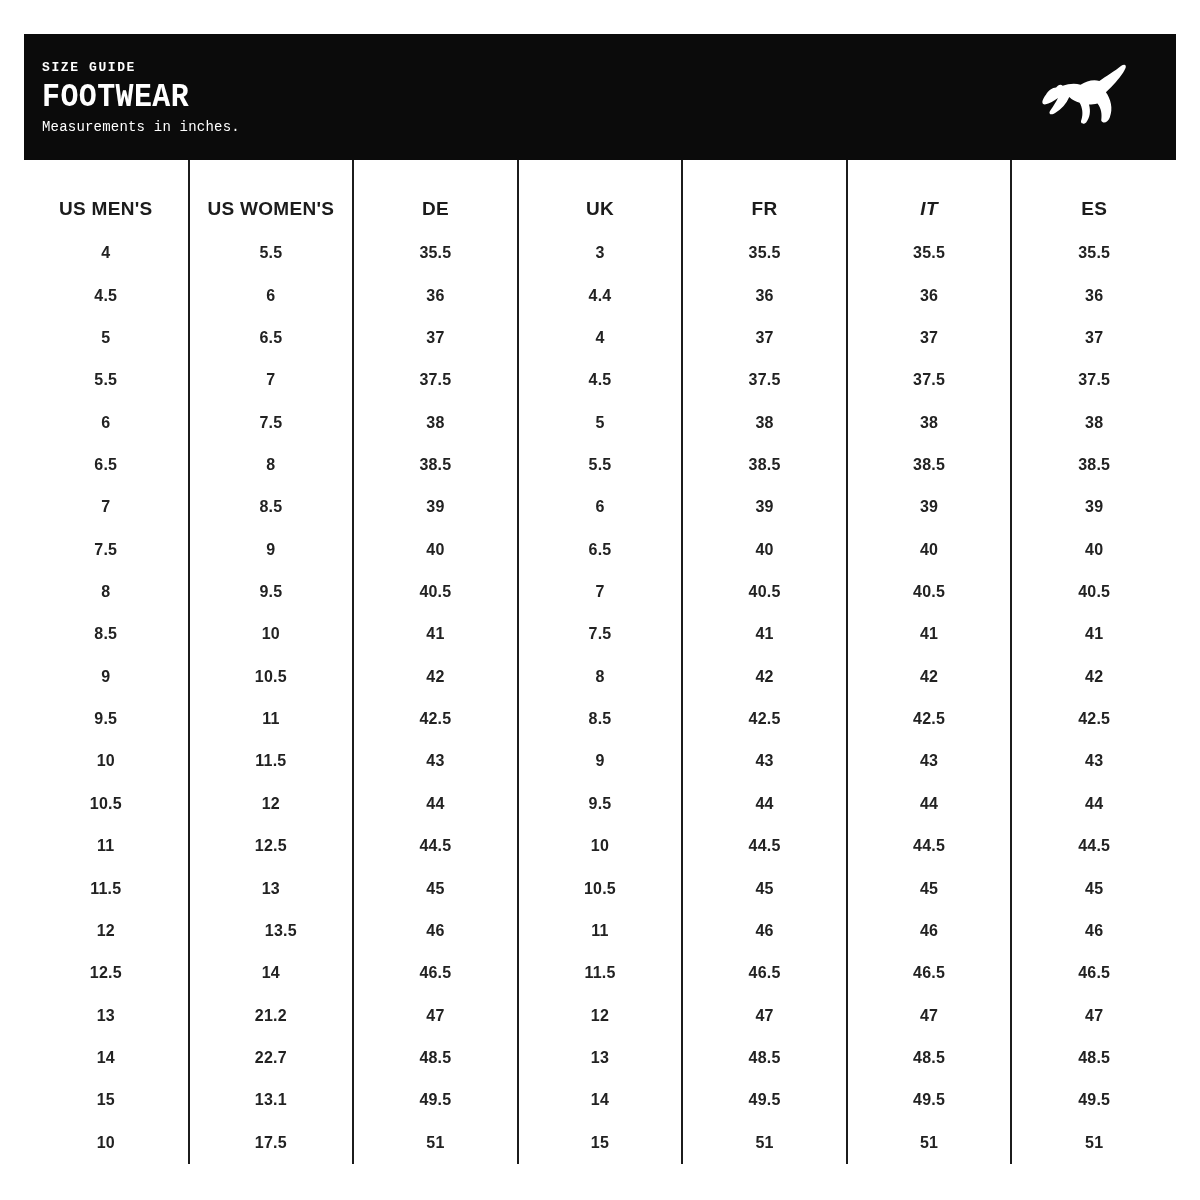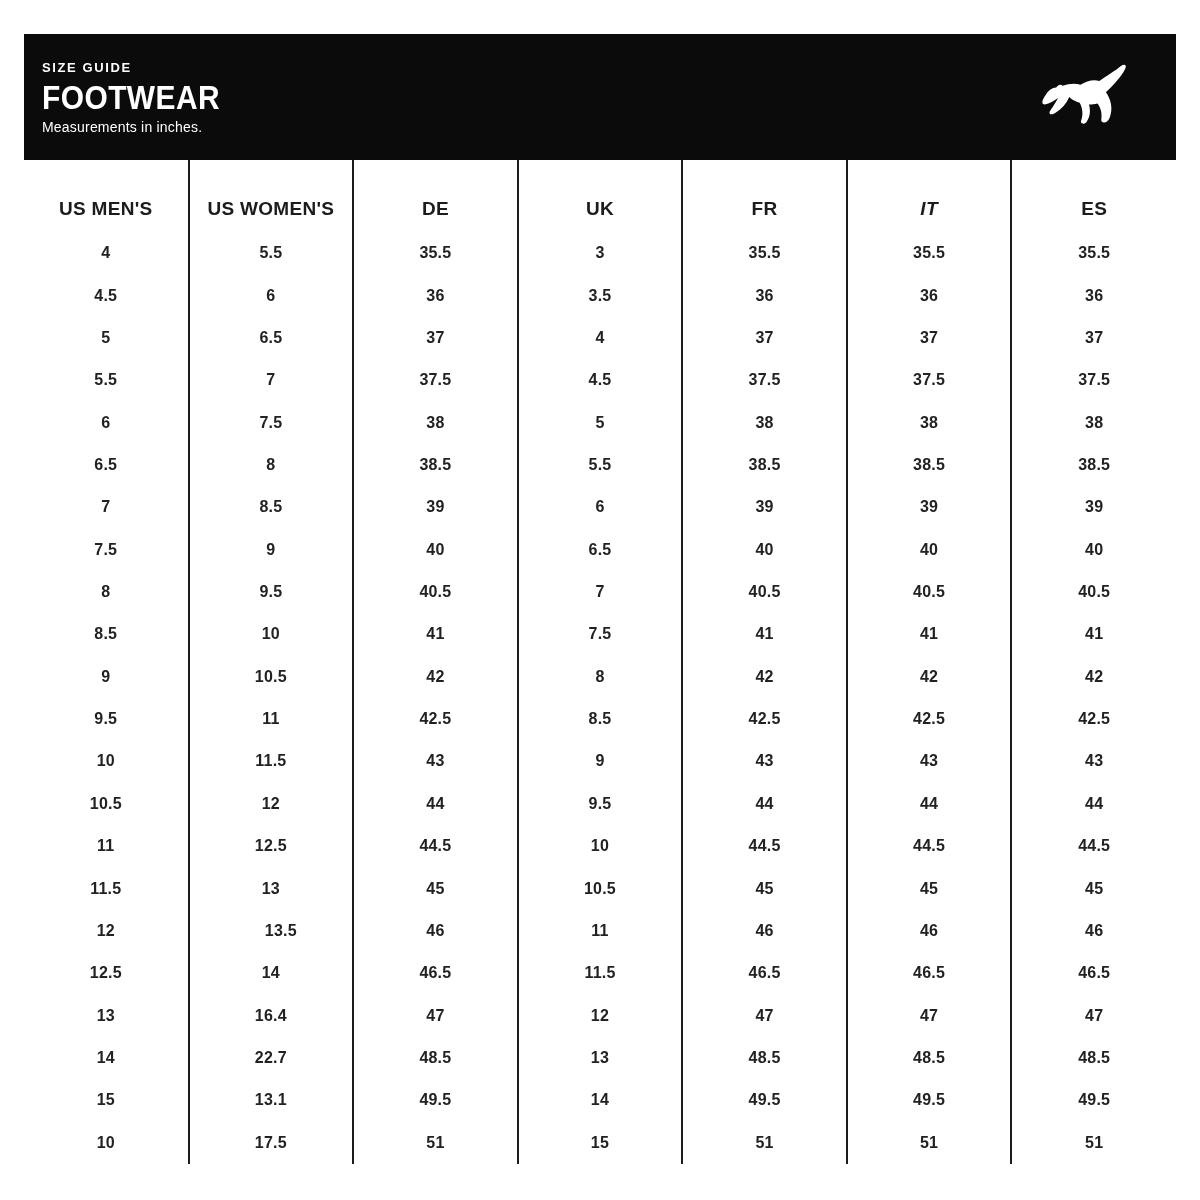--- a/index.html
+++ b/index.html
@@ -7,21 +7,21 @@
     font-family:"Liberation Sans", sans-serif; color:#1c1c1c; overflow:hidden; }
   .page { position:relative; width:1200px; height:1200px; }
 
   
   .bar {
     position:absolute; left:24px; top:34px; width:1152px; height:126px;
     background:#0b0b0b; color:#ffffff;
     display:flex; align-items:center; justify-content:space-between;
     padding:0 40px 0 18px;
   }
-  .bar-text { display:flex; flex-direction:column; justify-content:space-between; }
+  .bar-text { display:flex; flex-direction:column; justify-content:space-between;font-family:Liberation Mono, monospace; }
   .eyebrow {
     font-size:13px; font-weight:bold; letter-spacing:1.6px; line-height:1;
     margin-bottom:6px;
   }
   .title {
     font-size:34px; font-weight:bold; letter-spacing:0.5px; line-height:1;
     transform:scaleX(0.88); transform-origin:left center;
     margin-bottom:6px;
   }
   .subtitle { font-size:14px; font-weight:normal; line-height:1; letter-spacing:0.2px; }
@@ -104,21 +104,21 @@
           <td style="border-right-color: rgb(28, 28, 28);">35.5</td>
           <td style="border-right-color: rgb(28, 28, 28);">3</td>
           <td style="border-right-color: rgb(28, 28, 28);">35.5</td>
           <td style="border-right-color: rgb(28, 28, 28);">35.5</td>
           <td style="border-right-color: rgb(28, 28, 28);">35.5</td>
         </tr>
         <tr>
           <td style="border-right-color: rgb(28, 28, 28);">4.5</td>
           <td style="border-right-color: rgb(28, 28, 28);">6</td>
           <td style="border-right-color: rgb(28, 28, 28);">36</td>
-          <td style="border-right-color: rgb(28, 28, 28);">3.5</td>
+          <td style="border-right-color: rgb(28, 28, 28);">4.4</td>
           <td style="border-right-color: rgb(28, 28, 28);">36</td>
           <td style="border-right-color: rgb(28, 28, 28);">36</td>
           <td style="border-right-color: rgb(28, 28, 28);">36</td>
         </tr>
         <tr>
           <td style="border-right-color: rgb(28, 28, 28);">5</td>
           <td style="border-right-color: rgb(28, 28, 28);">6.5</td>
           <td style="border-right-color: rgb(28, 28, 28);">37</td>
           <td style="border-right-color: rgb(28, 28, 28);">4</td>
           <td style="border-right-color: rgb(28, 28, 28);">37</td>
@@ -255,21 +255,21 @@
           <td style="border-right-color: rgb(28, 28, 28);">12.5</td>
           <td style="border-right-color: rgb(28, 28, 28);">14</td>
           <td style="border-right-color: rgb(28, 28, 28);">46.5</td>
           <td style="border-right-color: rgb(28, 28, 28);">11.5</td>
           <td style="border-right-color: rgb(28, 28, 28);">46.5</td>
           <td style="border-right-color: rgb(28, 28, 28);">46.5</td>
           <td style="border-right-color: rgb(28, 28, 28);">46.5</td>
         </tr>
         <tr>
           <td style="border-right-color: rgb(28, 28, 28);">13</td>
-          <td style="border-right-color: rgb(28, 28, 28);">16.4</td>
+          <td style="border-right-color: rgb(28, 28, 28);">21.2</td>
           <td style="border-right-color: rgb(28, 28, 28);">47</td>
           <td style="border-right-color: rgb(28, 28, 28);">12</td>
           <td style="border-right-color: rgb(28, 28, 28);">47</td>
           <td style="border-right-color: rgb(28, 28, 28);">47</td>
           <td style="border-right-color: rgb(28, 28, 28);">47</td>
         </tr>
         <tr>
           <td style="border-right-color: rgb(28, 28, 28);">14</td>
           <td style="border-right-color: rgb(28, 28, 28);">22.7</td>
           <td style="border-right-color: rgb(28, 28, 28);">48.5</td>

